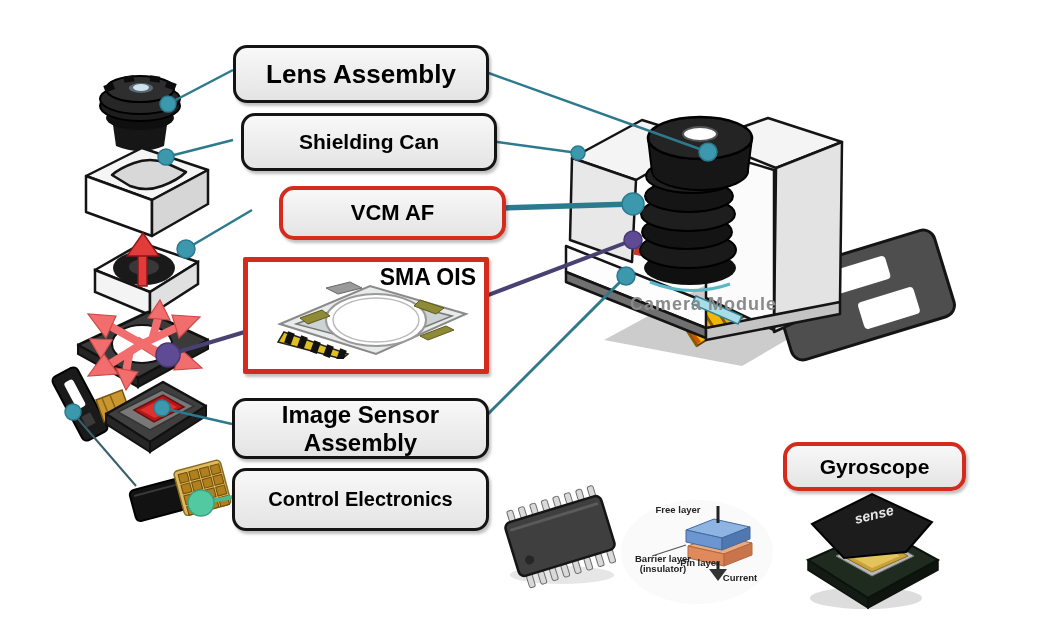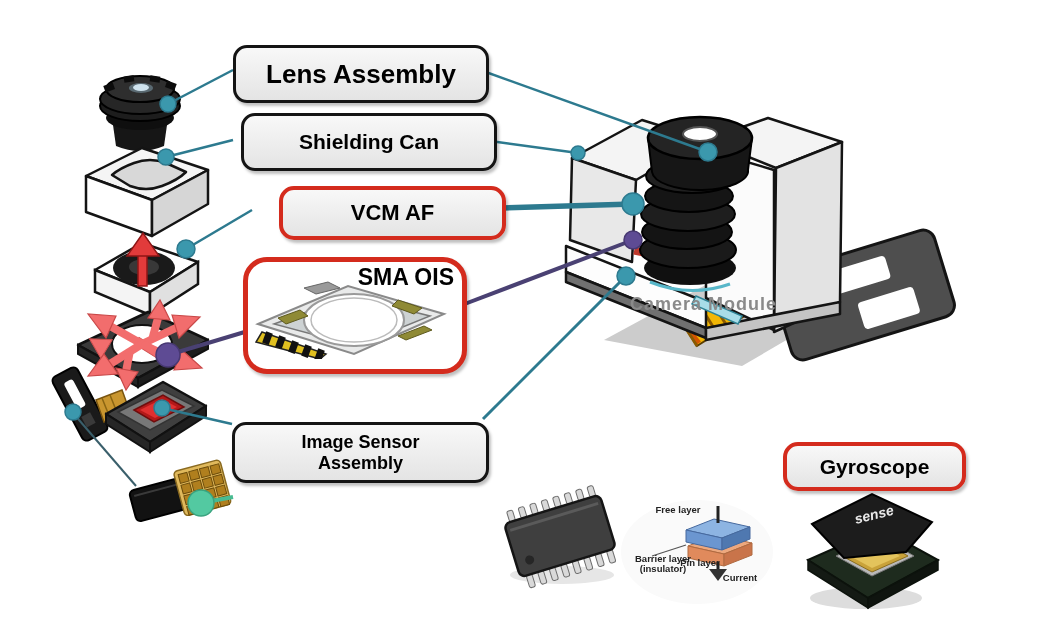--- a/index.html
+++ b/index.html
@@ -12,22 +12,23 @@
     position:absolute;display:flex;align-items:center;justify-content:center;
     background:linear-gradient(#f8f8f8,#e4e4e4);
     border:3px solid #141414;border-radius:14px;
     font-weight:bold;color:#000;text-align:center;
     box-shadow:2px 3px 3px rgba(0,0,0,.25);
   }
   .lbl.red{border:4px solid #d42b1d;border-radius:15px;}
   .lbl .txt{pointer-events:none;}
   #sma-box{
     position:absolute;left:243px;top:257px;width:214px;height:107px;
-    background:#ffffff;border:5px solid #d42b1d;border-radius:24px;
+    background:#ffffff;border:5px solid #d42b1d;border-radius:2px;
     box-shadow:2px 3px 3px rgba(0,0,0,.25);
+    padding-left:22px;
   }
   #sma-title{
     position:absolute;right:8px;top:2px;font-weight:bold;font-size:23px;color:#000;
   }
   .svgtxt{font-family:"Liberation Sans",sans-serif;}
 </style>
 </head>
 <body>
 
 <div id="stage">
@@ -319,23 +320,26 @@
         <rect x="16" y="70" width="7" height="12" fill="#111" transform="rotate(20 19 76)"></rect>
         <rect x="29" y="74" width="7" height="12" fill="#111" transform="rotate(20 32 80)"></rect>
         <rect x="42" y="79" width="7" height="12" fill="#111" transform="rotate(20 45 85)"></rect>
         <rect x="55" y="83" width="7" height="12" fill="#111" transform="rotate(20 58 89)"></rect>
         <rect x="68" y="87" width="7" height="12" fill="#111" transform="rotate(20 71 93)"></rect>
       </g>
     </svg>
     <span id="sma-title">SMA OIS</span>
   </div>
 
-  <div class="lbl" style="left:232px;top:398px;width:251px;height:55px;font-size:18px;line-height:1.15;margin-top:24px;">
+  <div class="lbl" style="left:232px;top:398px;width:251px;height:55px;font-size:24px;line-height:1.15;">
     <span class="txt" style="width:170px;">Image Sensor Assembly</span>
   </div>
 
+  <div class="lbl" style="left:232px;top:468px;width:251px;height:57px;font-size:20px;">
+    <span class="txt">Control Electronics</span>
+  </div>
 
 
   <div class="lbl red" style="left:783px;top:442px;width:175px;height:41px;font-size:21px;">
     <span class="txt">Gyroscope</span>
   </div>
 
 </div>
 
 </body></html>

